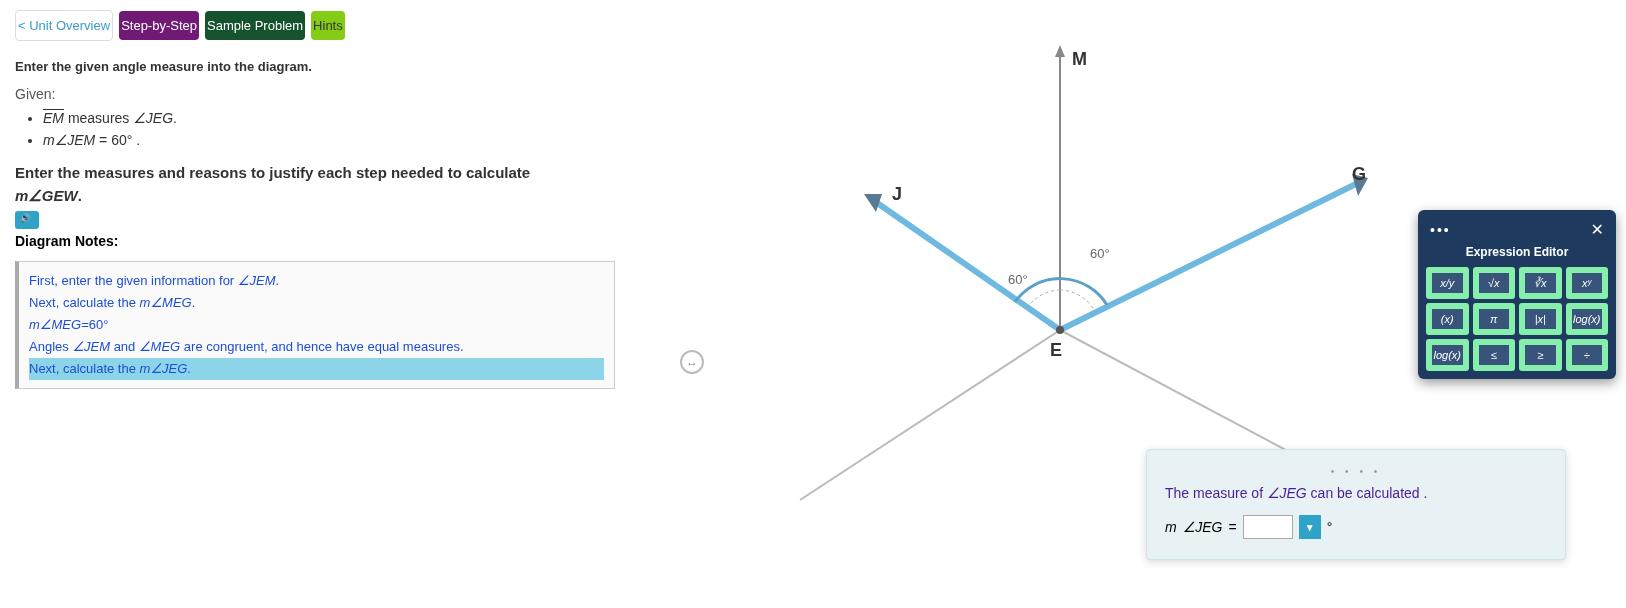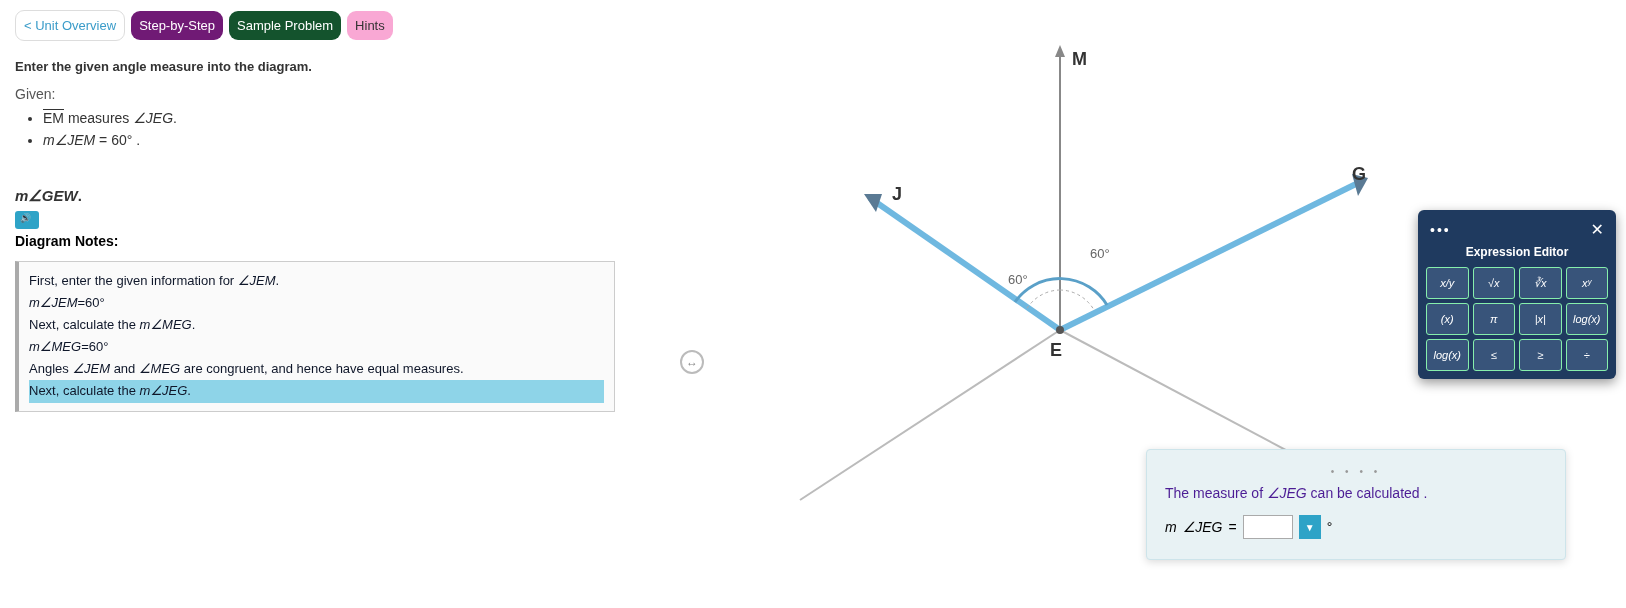--- a/index.html
+++ b/index.html
@@ -1,56 +1,56 @@
 <!DOCTYPE html>
 <html><head>
 <meta charset="utf-8">
 <style>
 * { margin: 0; padding: 0; box-sizing: border-box; font-family: Arial, sans-serif; }
 body { background: #f5f5f5; width: 1626px; height: 608px; overflow: hidden; position: relative; display: flex; }
 .left-panel { width: 680px; padding: 10px 15px; background: #fff; position: relative; }
 .tabs { display: flex; gap: 6px; align-items: center; margin-bottom: 18px; }
-.tab { padding: 7px 8px; border-radius: 9px; font-size: 13px; color: #fff; cursor: pointer; }
+.tab { padding: 7px 2px; border-radius: 4px; font-size: 13px; color: #fff; cursor: pointer; }
 .tab.overview { background: #fff; color: #3b9cc9; border: 1px solid #ddd; }
 .tab.step { background: #701a75; }
 .tab.sample { background: #14532d; }
-.tab.hints { background: #f9a8d4; color: #333; }
+.tab.hints { background: #84cc16; color: #333; }
 .instruction-1 { font-size: 13px; font-weight: bold; color: #333; margin-bottom: 12px; }
 .given { font-size: 14px; color: #555; margin-bottom: 8px; }
 .bullets { margin-left: 28px; margin-bottom: 14px; }
 .bullets li { font-size: 14px; color: #333; margin-bottom: 6px; list-style: disc; }
 .instruction-2 { font-size: 15px; font-weight: bold; color: #333; line-height: 1.5; }
 .italic { font-style: italic; }
 .angle::before { content:"∠"; }
 .audio-btn { display: inline-block; width: 24px; height: 18px; background: #2ea3c7; border-radius: 3px; margin-top: 4px; position: relative; }
 .audio-btn::after { content: "🔊"; font-size: 9px; color: #fff; position: absolute; left: 5px; top: 2px; }
 .answer { font-size: 15px; margin: 22px 0 18px; }
 .notes-title { font-size: 14px; font-weight: bold; margin-bottom: 12px; }
-.notes-box { border: 1px solid #ccc; border-left: 4px solid #aaa; padding: 8px 10px; background: #fafafa; font-size: 13px; line-height: 1.7; color: #0f172a; width: 600px; }
+.notes-box { border: 1px solid #ccc; border-left: 4px solid #aaa; padding: 8px 10px; background: #fafafa; font-size: 13px; line-height: 1.7; color: #1d4ed8; width: 600px; }
 .notes-box .hl { background: #8ed4e8; }
 .divider-handle { position: absolute; left: 680px; top: 350px; width: 24px; height: 24px; border-radius: 50%; background: #fff; border: 2px solid #bbb; display: flex; align-items: center; justify-content: center; color: #888; font-size: 12px; z-index: 5; }
 .right-panel { flex: 1; position: relative; background: #fff; }
 .diagram { position: absolute; inset: 0; }
 .diagram svg { width: 100%; height: 100%; }
 .pt-label { font-weight: bold; font-size: 18px; fill: #333; }
 .ang-label { font-size: 13px; fill: #666; }
 .expr-editor { position: absolute; right: 10px; top: 210px; width: 198px; background: #1f3a5f; border-radius: 6px; padding: 8px; color: #fff; box-shadow: 0 4px 12px rgba(0,0,0,0.4); }
 .expr-header { display: flex; justify-content: space-between; align-items: center; padding: 2px 4px 6px; }
 .expr-dots { letter-spacing: 2px; font-size: 14px; }
 .expr-close { font-size: 16px; cursor: pointer; }
 .expr-title { text-align: center; font-size: 12px; font-weight: bold; margin-bottom: 8px; }
 .expr-grid { display: grid; grid-template-columns: repeat(4, 1fr); gap: 4px; }
-.expr-btn { background: #38547a; border: 1px solid #86efac; border-radius: 3px; height: 32px; display: flex; align-items: center; justify-content: center; font-size: 11px; color: #fff; cursor: pointer; font-style: italic; }
+.expr-btn { background: #38547a; border: 6px solid #86efac; border-radius: 3px; height: 32px; display: flex; align-items: center; justify-content: center; font-size: 11px; color: #fff; cursor: pointer; font-style: italic; }
 .popup { position: absolute; right: 60px; bottom: 48px; width: 420px; background: #e8f2f4; border: 1px solid #cde4ea; border-radius: 4px; padding: 16px 18px 20px; box-shadow: 0 2px 8px rgba(0,0,0,0.15); }
 .popup-top { text-align: center; color: #999; letter-spacing: 4px; font-size: 10px; margin-bottom: 8px; }
 .popup-text { font-size: 14px; color: #4c1d95; margin-bottom: 14px; }
 .popup-row { display: flex; align-items: center; gap: 6px; font-size: 14px; }
 .popup-input { width: 50px; height: 24px; border: 1px solid #aaa; background: #fff; padding: 2px 4px; }
 .popup-dd { width: 22px; height: 24px; background: #2ea3c7; display: flex; align-items: center; justify-content: center; color: #fff; font-size: 10px; }
-.em-over { text-decoration: overline; }
+.em-over { text-decoration: overline; font-style: italic; }
 </style>
 </head>
 <body>
 
 <div class="left-panel">
   <div class="tabs">
     <div class="tab overview">&lt; Unit Overview</div>
     <div class="tab step">Step-by-Step</div>
     <div class="tab sample">Sample Problem</div>
     <div class="tab hints">Hints</div>
@@ -61,30 +61,29 @@
   <ul class="bullets">
     <li>
       <span class="em-over">EM</span><span> measures </span><span class="angle italic">JEG</span><span>.</span>
     </li>
     <li>
       <span class="italic">m</span><span class="angle italic">JEM</span><span> = 60° .</span>
     </li>
   </ul>
 
   <div class="instruction-2">
-    <br>
+    <span>Enter the measures and reasons to justify each step needed to calculate</span><br>
     <span class="italic">m</span><span class="angle italic">GEW</span><span>.</span>
   </div>
   <span class="audio-btn"></span>
 
 
   <div class="notes-title">Diagram Notes:</div>
   <div class="notes-box">
     <div><span>First, enter the given information for </span><span class="angle italic">JEM</span><span>.</span></div>
-    <div><span class="italic">m</span><span class="angle italic">JEM</span><span>=60°</span></div>
     <div><span>Next, calculate the </span><span class="italic">m</span><span class="angle italic">MEG</span><span>.</span></div>
     <div><span class="italic">m</span><span class="angle italic">MEG</span><span>=60°</span></div>
     <div><span>Angles </span><span class="angle italic">JEM</span><span> and </span><span class="angle italic">MEG</span><span> are congruent, and hence have equal measures.</span></div>
     <div class="hl"><span>Next, calculate the </span><span class="italic">m</span><span class="angle italic">JEG</span><span>.</span></div>
   </div>
 </div>
 
 <div class="divider-handle">↔</div>
 
 <div class="right-panel">

